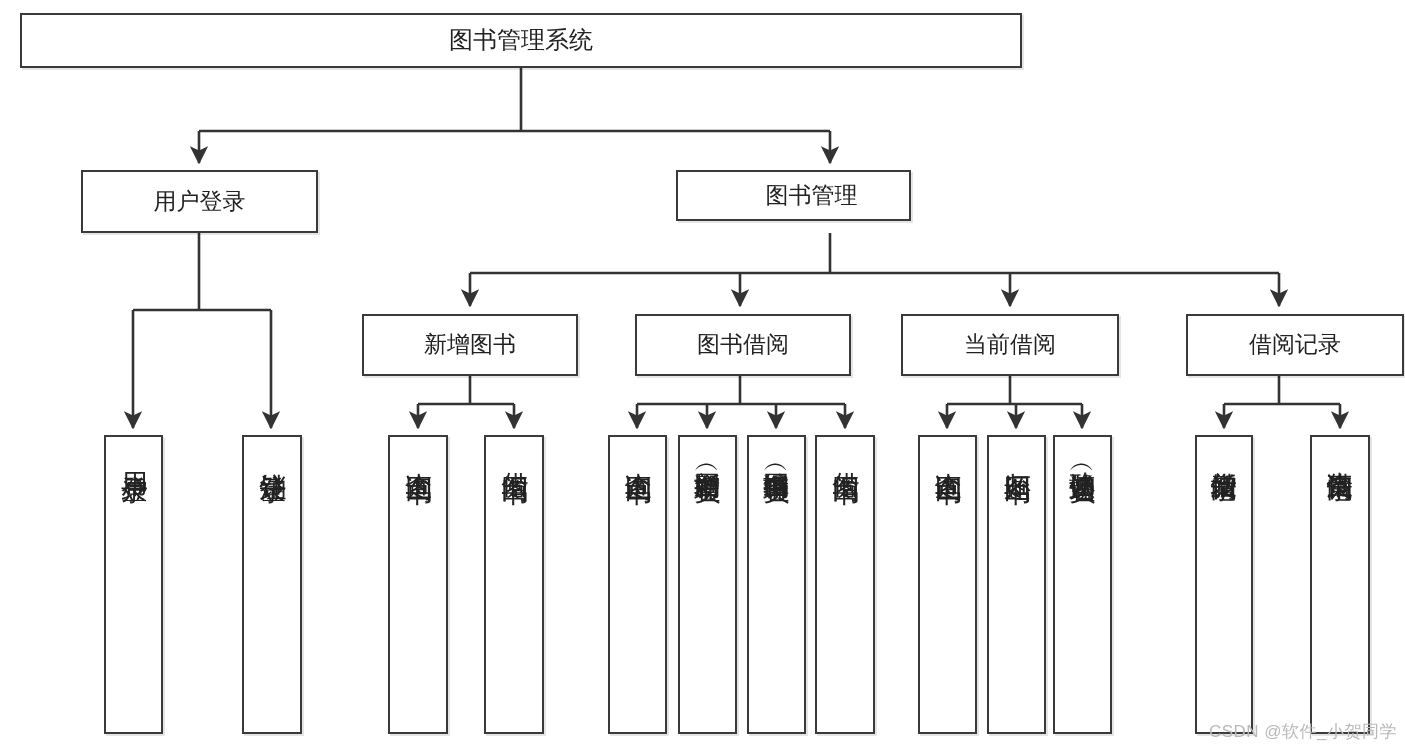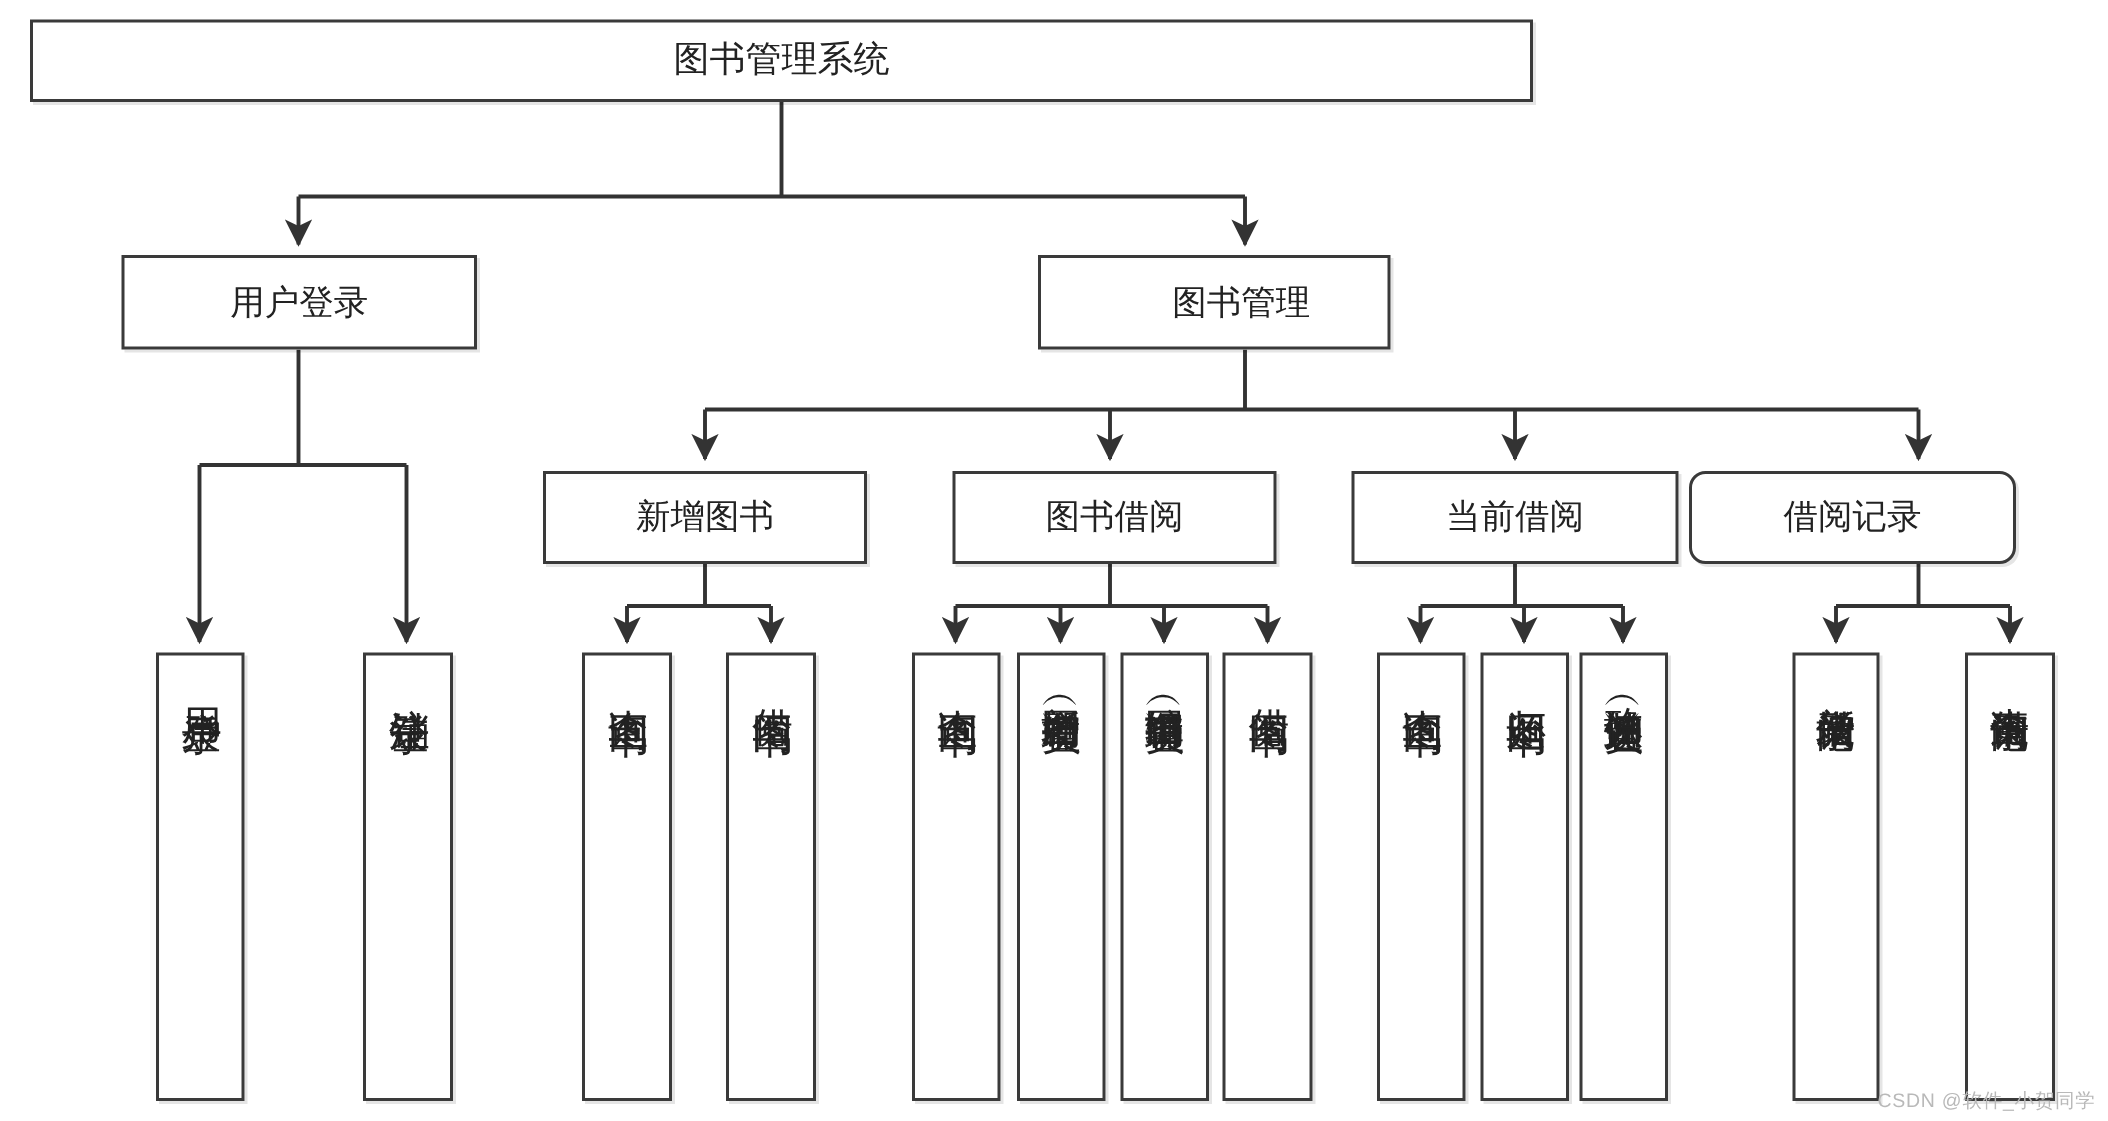--- a/index.html
+++ b/index.html
@@ -58,21 +58,21 @@
   }
   .node.vert.tall .label {
     font-size: 26px;
     letter-spacing: 1px;
   }
   .node.root .label { font-size: 24px; }
   #watermark {
     position: absolute;
     right: 8px;
     bottom: 4px;
-    font-size: 13px;
+    font-size: 17px;
     color: #b9b9b9;
     letter-spacing: 0.5px;
     white-space: nowrap;
   }
 </style>
 </head>
 <body>
 
 <div id="canvas">
 
@@ -126,34 +126,34 @@
     </g>
   </svg>
 
   <div class="node horiz root" style="left:20px; top:13px; width:1002px; height:55px;">
     <span class="label">图书管理系统</span>
   </div>
 
   <div class="node horiz" style="left:81px; top:170px; width:237px; height:63px;">
     <span class="label">用户登录</span>
   </div>
-  <div class="node horiz" style="left:692px; top:170px; width:235px; height:63px;padding-left:36px;">
+  <div class="node horiz" style="left:676px; top:170px; width:235px; height:51px;padding-left:36px;">
     <span class="label">图书管理</span>
   </div>
 
   <div class="node horiz" style="left:362px; top:314px; width:216px; height:62px;">
     <span class="label">新增图书</span>
   </div>
   <div class="node horiz" style="left:635px; top:314px; width:216px; height:62px;">
     <span class="label">图书借阅</span>
   </div>
   <div class="node horiz" style="left:901px; top:314px; width:218px; height:62px;font-family:Liberation Serif, serif;">
     <span class="label">当前借阅</span>
   </div>
-  <div class="node horiz" style="left:1126px; top:314px; width:218px; height:62px;border-radius:11px;">
+  <div class="node horiz" style="left:1186px; top:314px; width:218px; height:62px;">
     <span class="label">借阅记录</span>
   </div>
 
   <div class="node vert" style="left:104px; top:435px; width:59px; height:299px;">
     <span class="label">用户登录</span>
   </div>
   <div class="node vert" style="left:242px; top:435px; width:60px; height:299px;">
     <span class="label">注销登录</span>
   </div>
 

